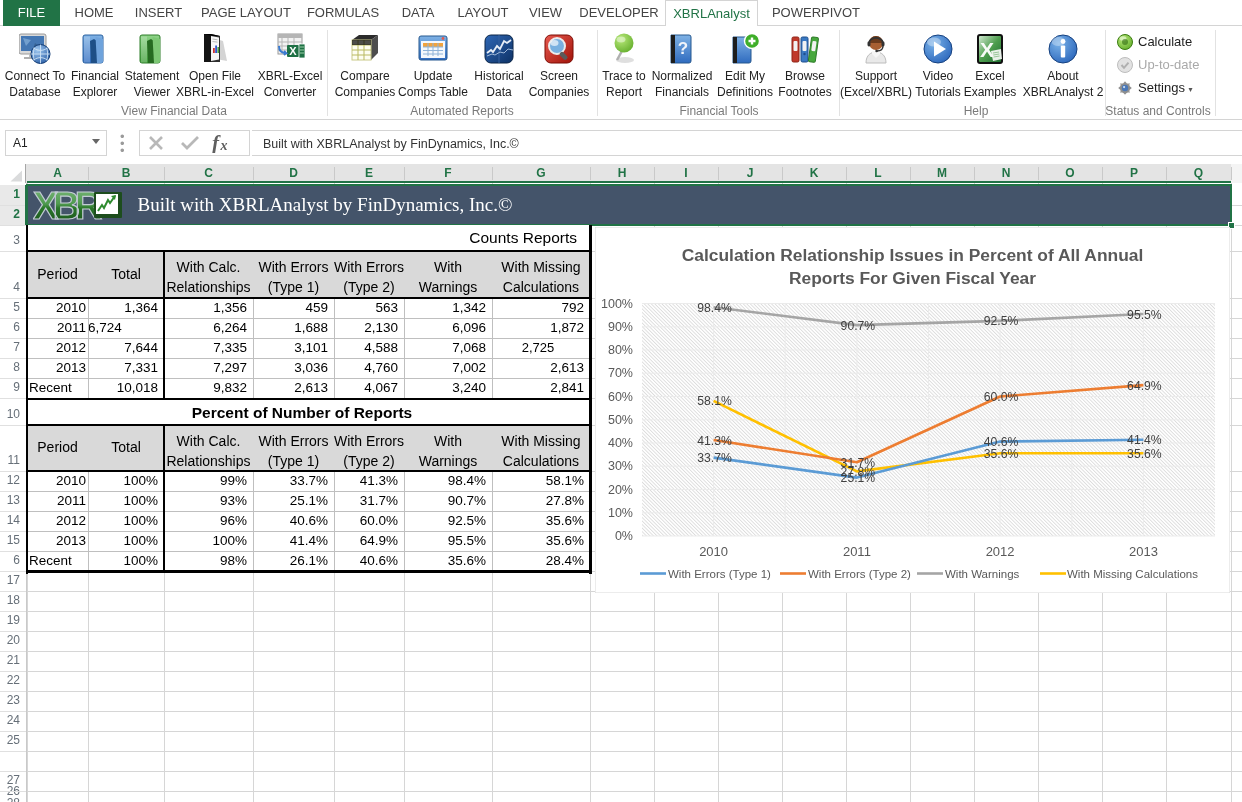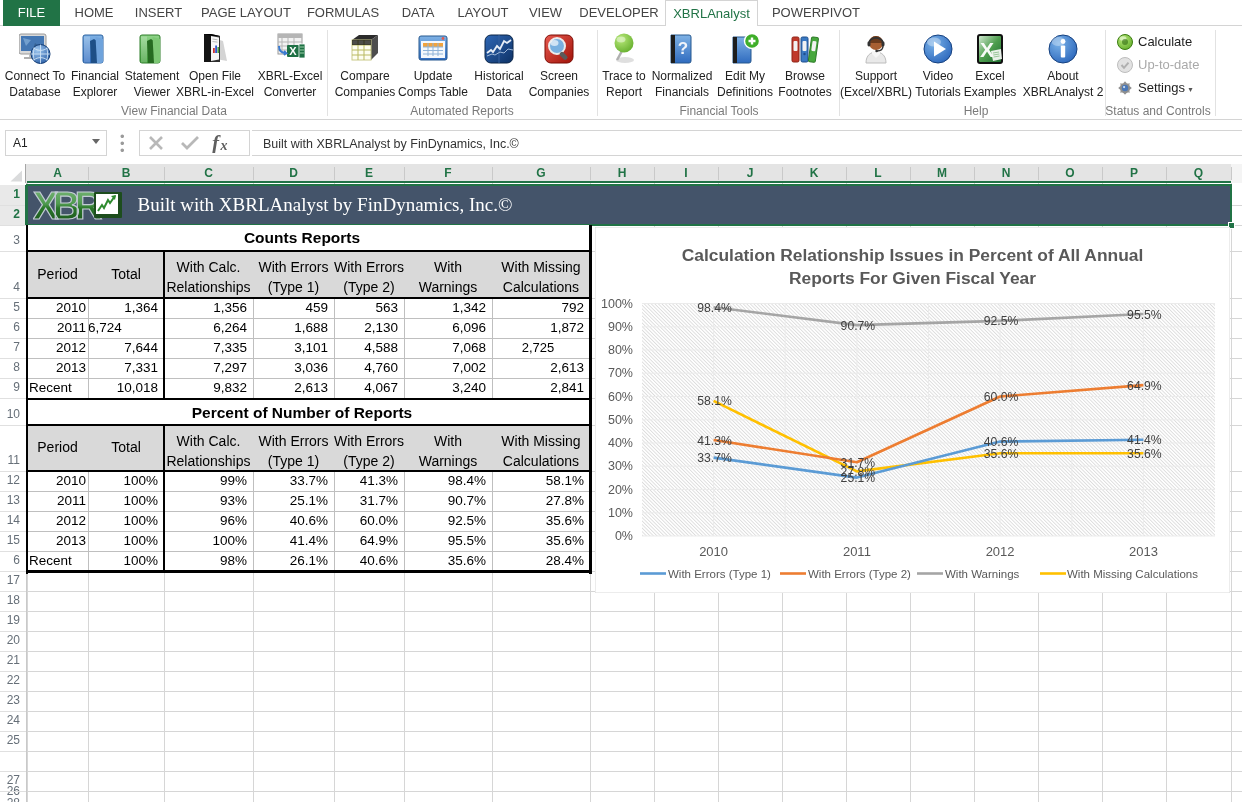--- a/index.html
+++ b/index.html
@@ -434,21 +434,21 @@
       </linearGradient>
     </defs>
 <text x="0" y="32" font-family="Liberation Sans,sans-serif" font-size="38" font-weight="bold" fill="url(#lg)" stroke="#c2cbd4" stroke-width="1.2" letter-spacing="-5.5">XBR</text>
 <rect x="61" y="5" width="28" height="26" fill="#1d4d1d" rx="1"></rect>
 <rect x="63" y="7" width="22" height="20" fill="#ffffff"></rect>
 <polyline points="65,24 69,18 71,21 75,13 77,16 82,9" fill="none" stroke="#2e8b2e" stroke-width="2"></polyline>
 <path d="M78 9 L83 8 L82 13 Z" fill="#2e8b2e"></path>
 </svg>
 <div class="a" style="left:135px;top:194px;width:380px;font-family:'Liberation Serif',serif;font-size:19px;color:#fff;text-align:center;white-space:nowrap">Built with XBRLAnalyst by FinDynamics, Inc.©</div>
 <div class="a" style="left:27px;top:225px;width:563px;height:174px;background:#fff"></div>
-<div class="t" style="left:27px;top:229.0px;width:550px;text-align:center;font-weight:bold;font-size:15.5px">Counts Reports</div>
+<div class="t" style="left:27px;top:229.0px;width:550px;text-align:right;font-weight:normal;font-size:15.5px">Counts Reports</div>
 <div class="a" style="left:27px;top:251px;width:563px;height:47px;background:#d9d9d9"></div>
 <div class="t" style="left:27px;top:265.5px;width:61px;text-align:center;font-size:14px">Period</div>
 <div class="t" style="left:88px;top:265.5px;width:76px;text-align:center;font-size:14px">Total</div>
 <div class="t" style="left:164px;top:257.0px;width:89px;text-align:center;font-size:14px;line-height:20px">With Calc.<br>Relationships</div>
 <div class="t" style="left:253px;top:257.0px;width:81px;text-align:center;font-size:14px;line-height:20px">With Errors<br>(Type 1)</div>
 <div class="t" style="left:334px;top:257.0px;width:70px;text-align:center;font-size:14px;line-height:20px">With Errors<br>(Type 2)</div>
 <div class="t" style="left:404px;top:257.0px;width:88px;text-align:center;font-size:14px;line-height:20px">With<br>Warnings</div>
 <div class="t" style="left:492px;top:257.0px;width:98px;text-align:center;font-size:14px;line-height:20px">With Missing<br>Calculations</div>
 <div class="t" style="left:27px;top:300.0px;width:59px;text-align:right;font-size:13.5px">2010</div>
 <div class="t" style="left:88px;top:300.0px;width:70px;text-align:right;font-size:13.5px">1,364</div>

